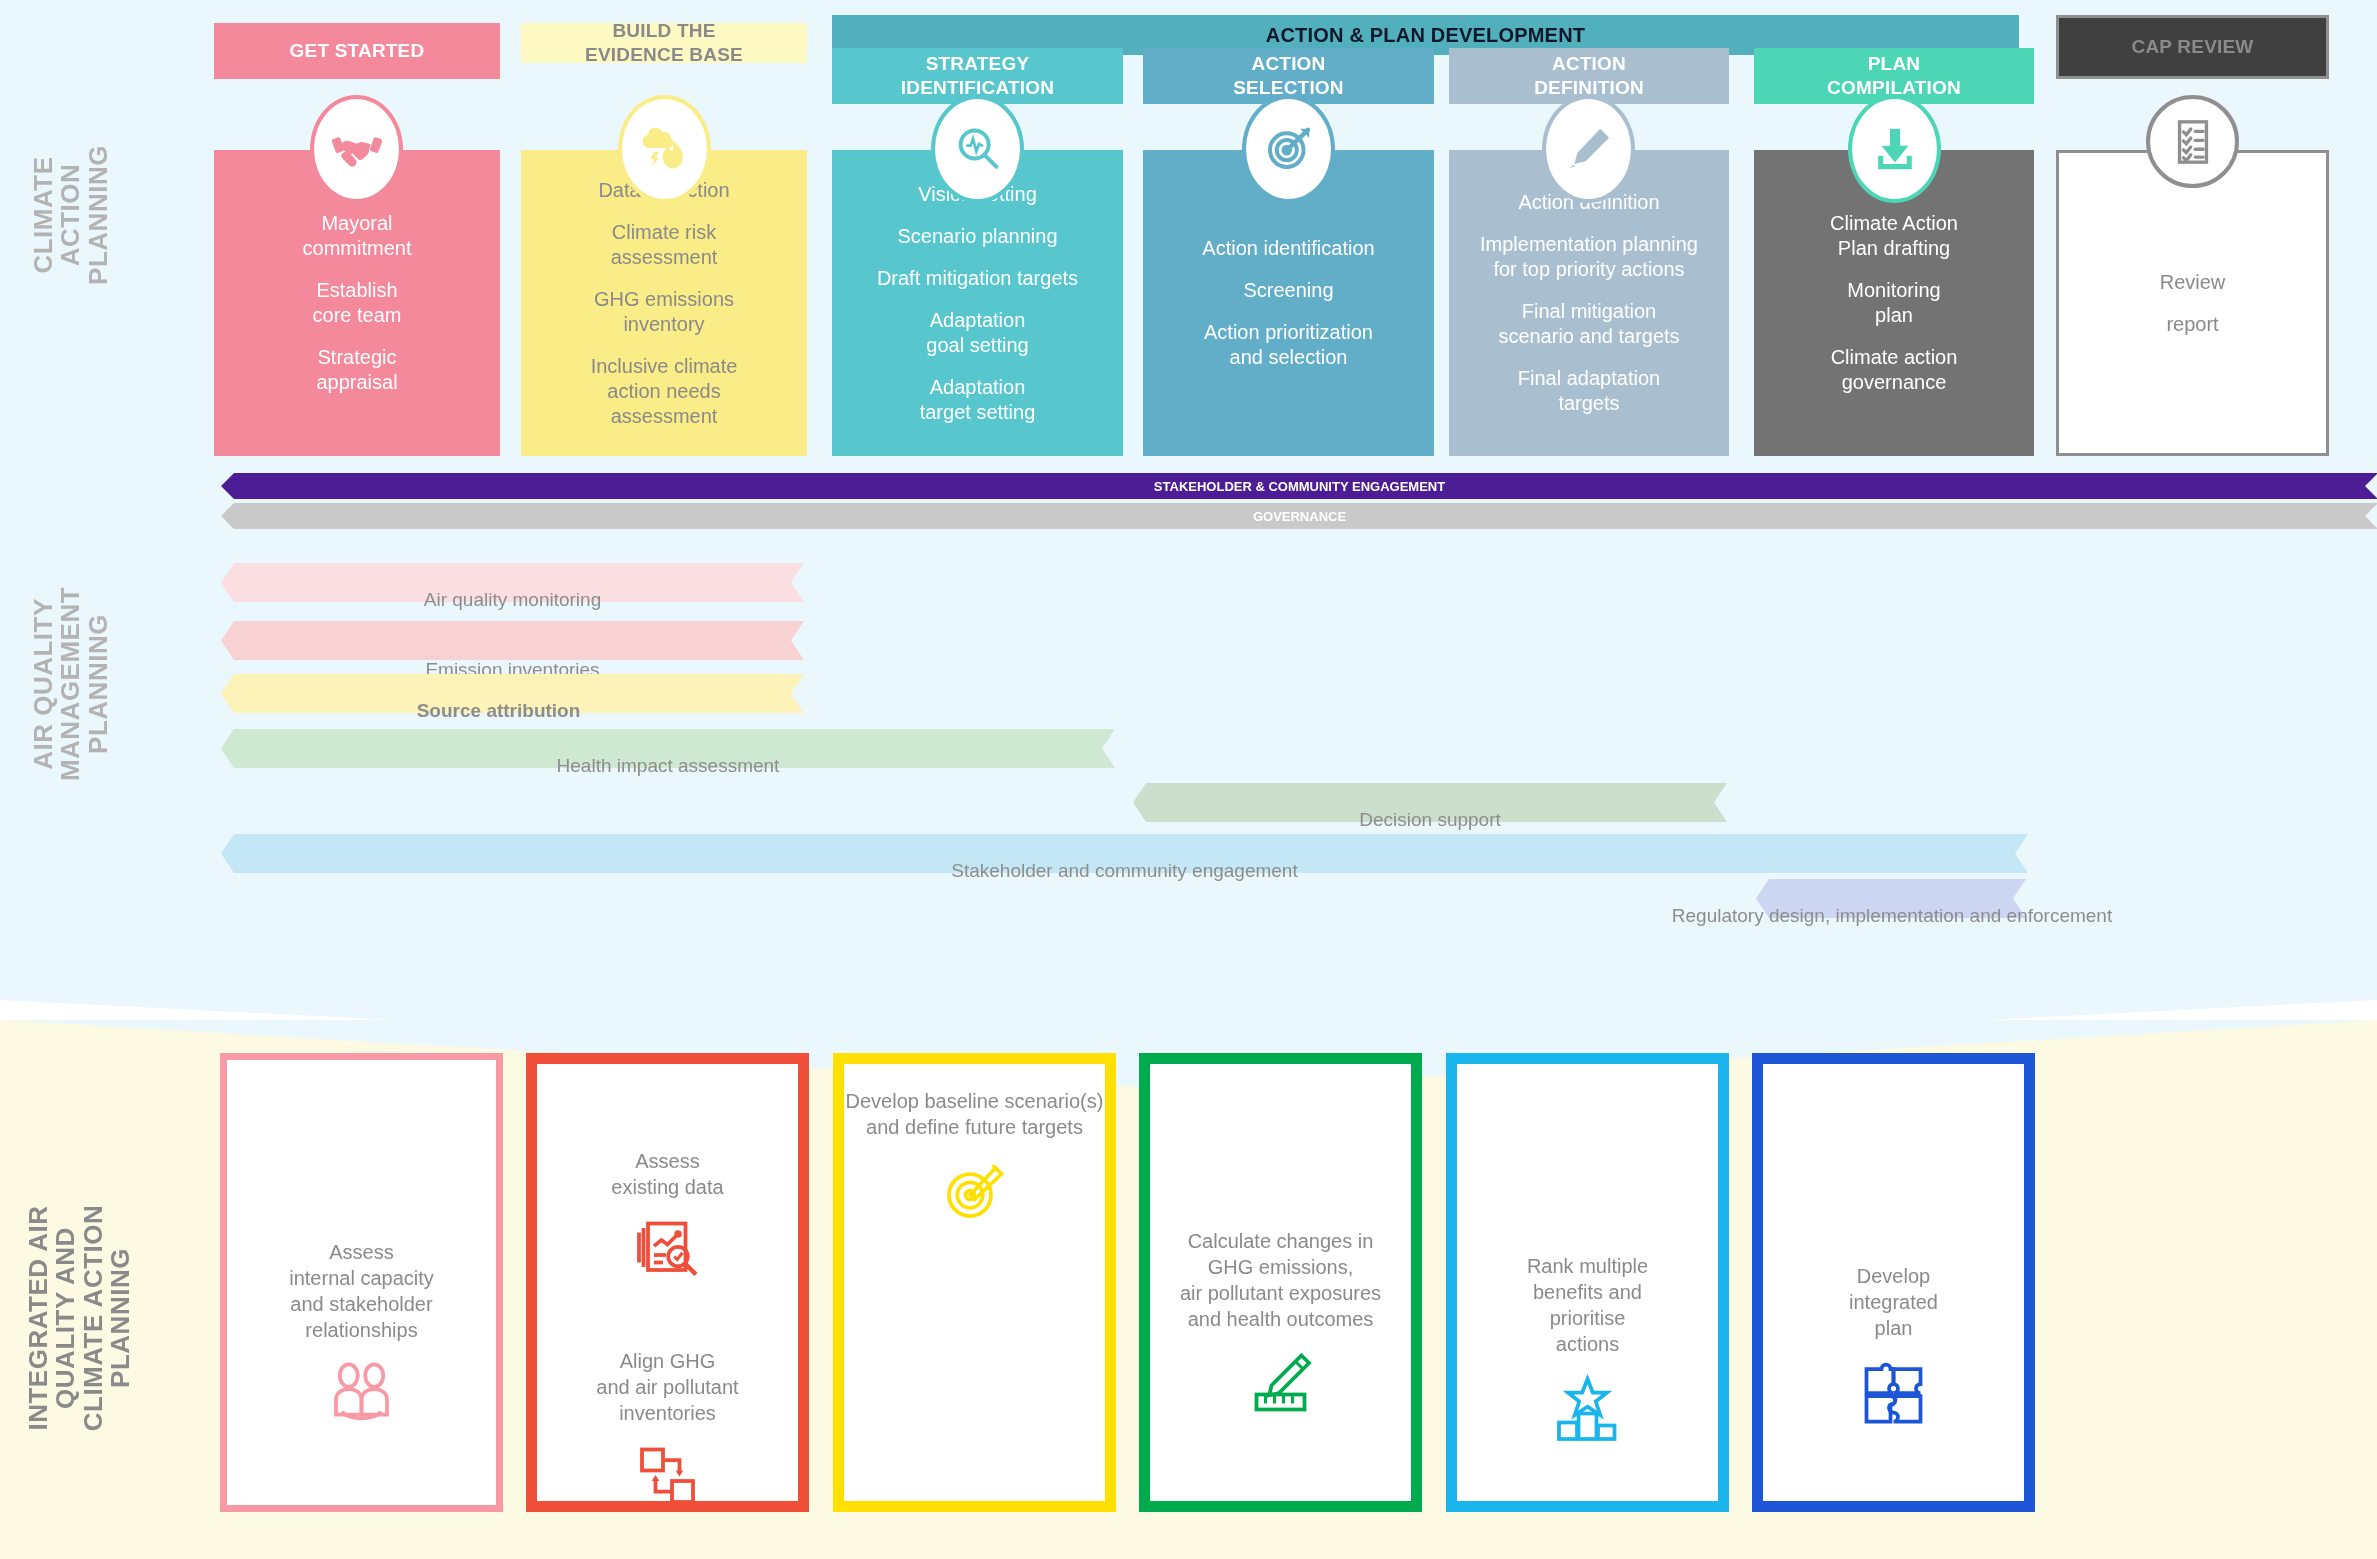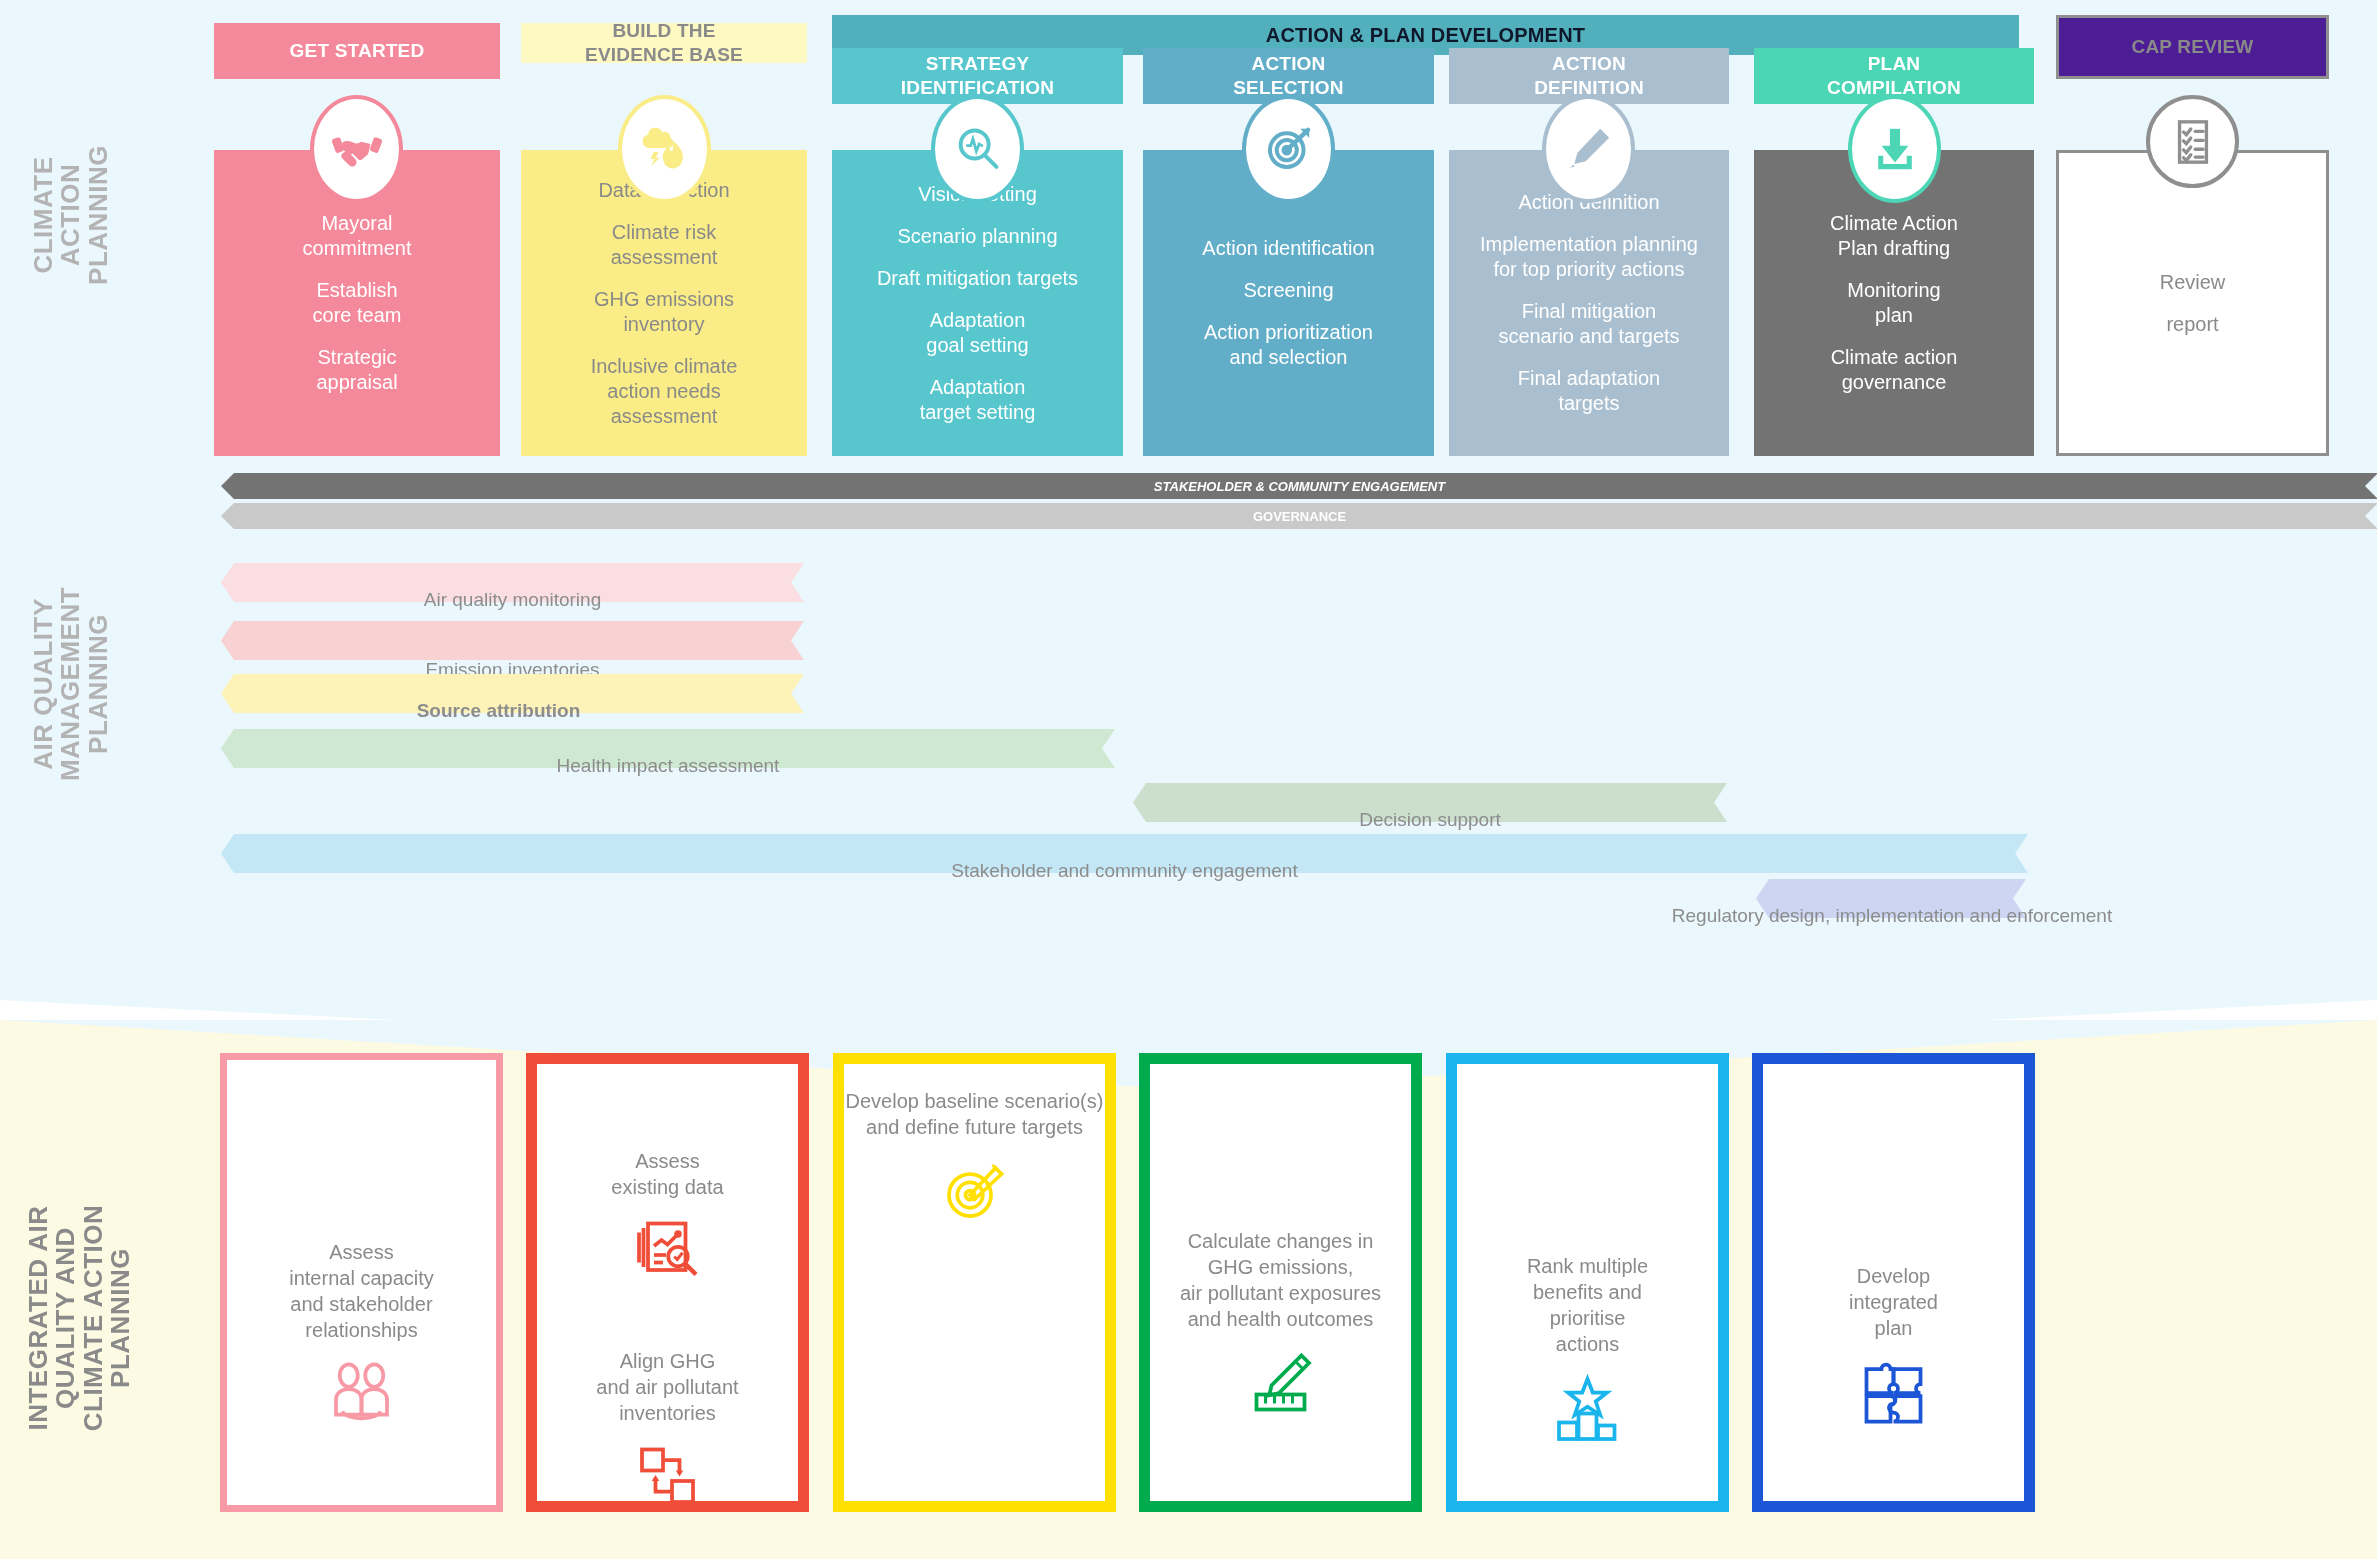--- a/index.html
+++ b/index.html
@@ -243,21 +243,21 @@
     </div>
     <div class="icon-bubble" style="left: 1848px; top: 95px; width: 93px; height: 108px; border: 4.5px solid rgb(77, 214, 182);">
       <svg width="56" height="56" viewBox="0 0 100 100">
         <g fill="#4dd6b6">
       <rect x="41" y="14" width="18" height="34"></rect>
       <path d="M26 44h48L50 74z"></path>
       <path d="M20 62v24h60V62h-9v15H29V62z"></path>
         </g>
       </svg>
     </div>
-    <div class="stage-head" style="left: 2056px; top: 15px; width: 273px; height: 64px; background: #4c1d95; border: 3.5px solid rgb(143, 143, 143); color: rgb(138, 138, 138);">
+    <div class="stage-head" style="left: 2056px; top: 15px; width: 273px; height: 64px; background: #404040; border: 3.5px solid rgb(143, 143, 143); color: rgb(138, 138, 138);">
       <span style="white-space: pre-line;">CAP REVIEW</span>
     </div>
     <div class="stage-body" style="left: 2056px; top: 150px; width: 273px; height: 306px; background: rgb(255, 255, 255); border: 3.5px solid rgb(143, 143, 143); color: rgb(138, 138, 138);">
       <div class="line" style="white-space: pre-line;">Review</div>
       <div class="line" style="white-space: pre-line;">report</div>
     </div>
     <div class="icon-bubble" style="left: 2146px; top: 95px; width: 93px; height: 93px; border: 4.5px solid rgb(143, 143, 143);">
       <svg width="56" height="56" viewBox="0 0 100 100">
         <g fill="none" stroke="#8f8f8f" stroke-width="6">
       <rect x="26" y="14" width="48" height="72"></rect>
@@ -270,21 +270,21 @@
             <line x1="54" y1="63" x2="68" y2="63"></line>
       <polyline points="33,78 38,83 46,73"></polyline>
             <line x1="54" y1="77" x2="68" y2="77"></line>
           </g>
         </g>
       </svg>
     </div>
   </div>
 
 <div id="strips-layer">
-    <div class="grey-strip" style="left: 221px; top: 473px; width: 2157px; background: #737373; font-style: italic;">
+    <div class="grey-strip" style="left: 221px; top: 473px; width: 2157px; background: #4c1d95;">
       <span>STAKEHOLDER &amp; COMMUNITY ENGAGEMENT</span>
     </div>
     <div class="grey-strip" style="left: 221px; top: 503px; width: 2157px; background: rgb(201, 201, 201);">
       <span>GOVERNANCE</span>
     </div>
   </div>
 
 <div id="aqbars-layer">
     <div class="aq-bar" style="left: 221px; top: 563px; width: 583px; background: rgb(251, 222, 226);"></div>
     <div class="aq-label" style="left: 221px; top: 589px; width: 583px;">Air quality monitoring</div>

